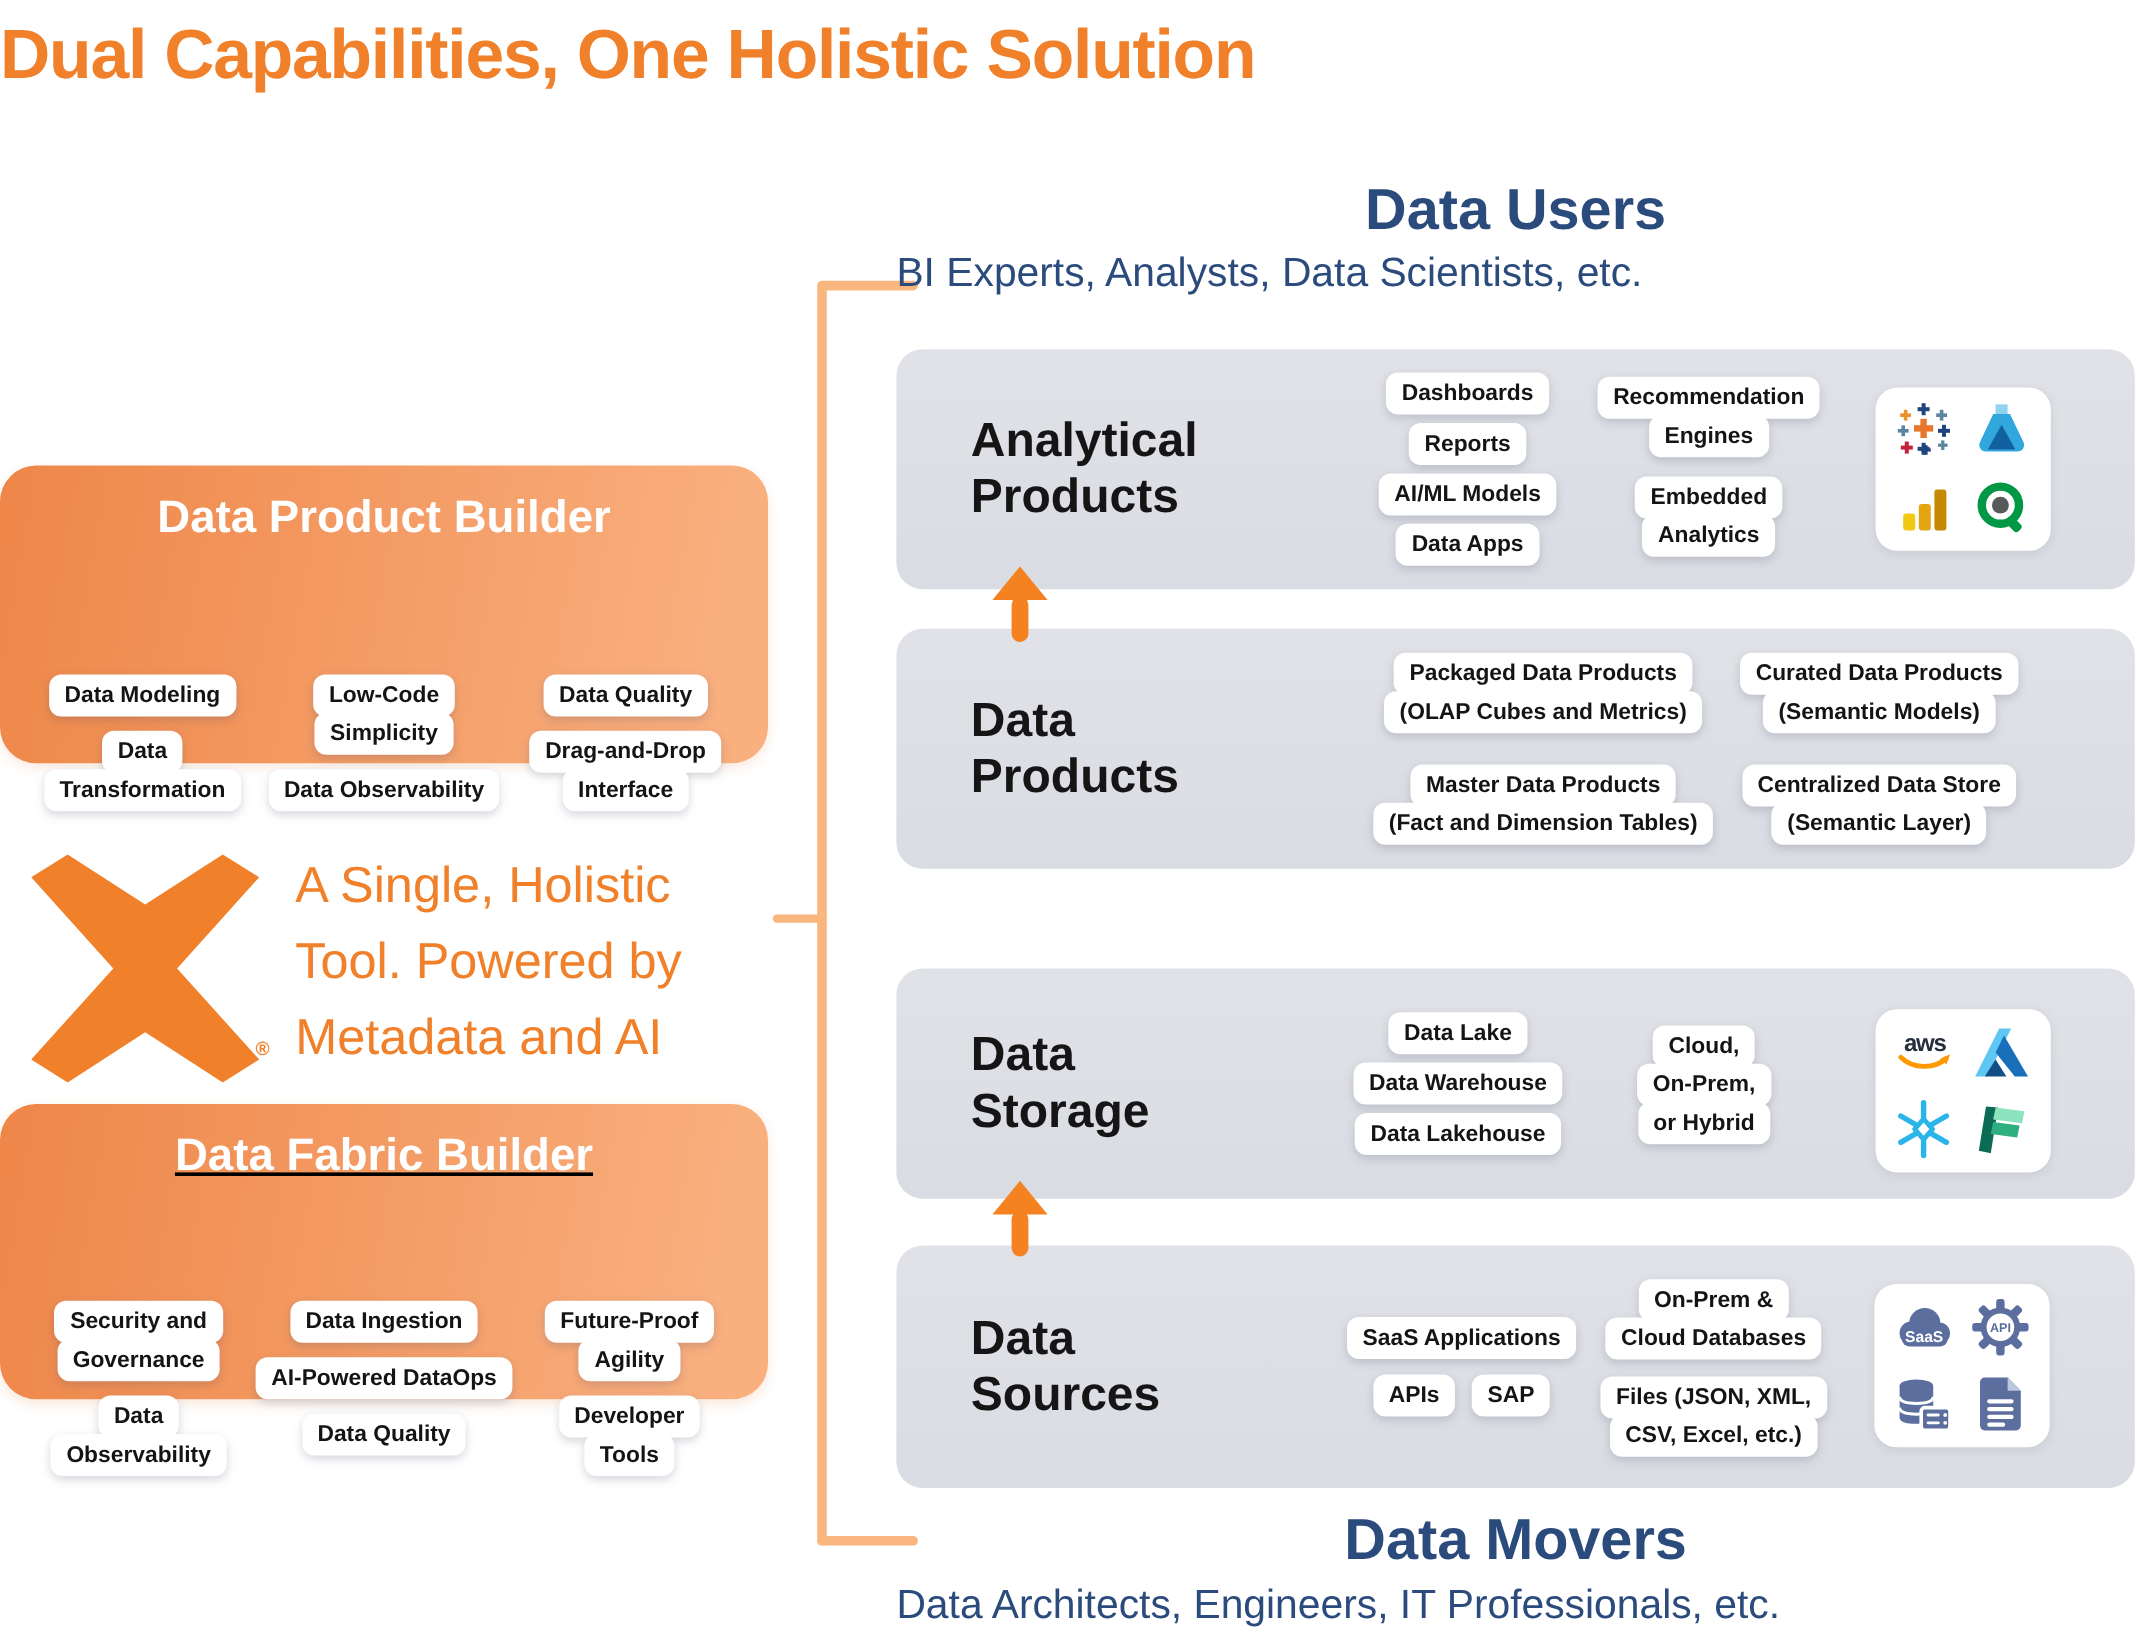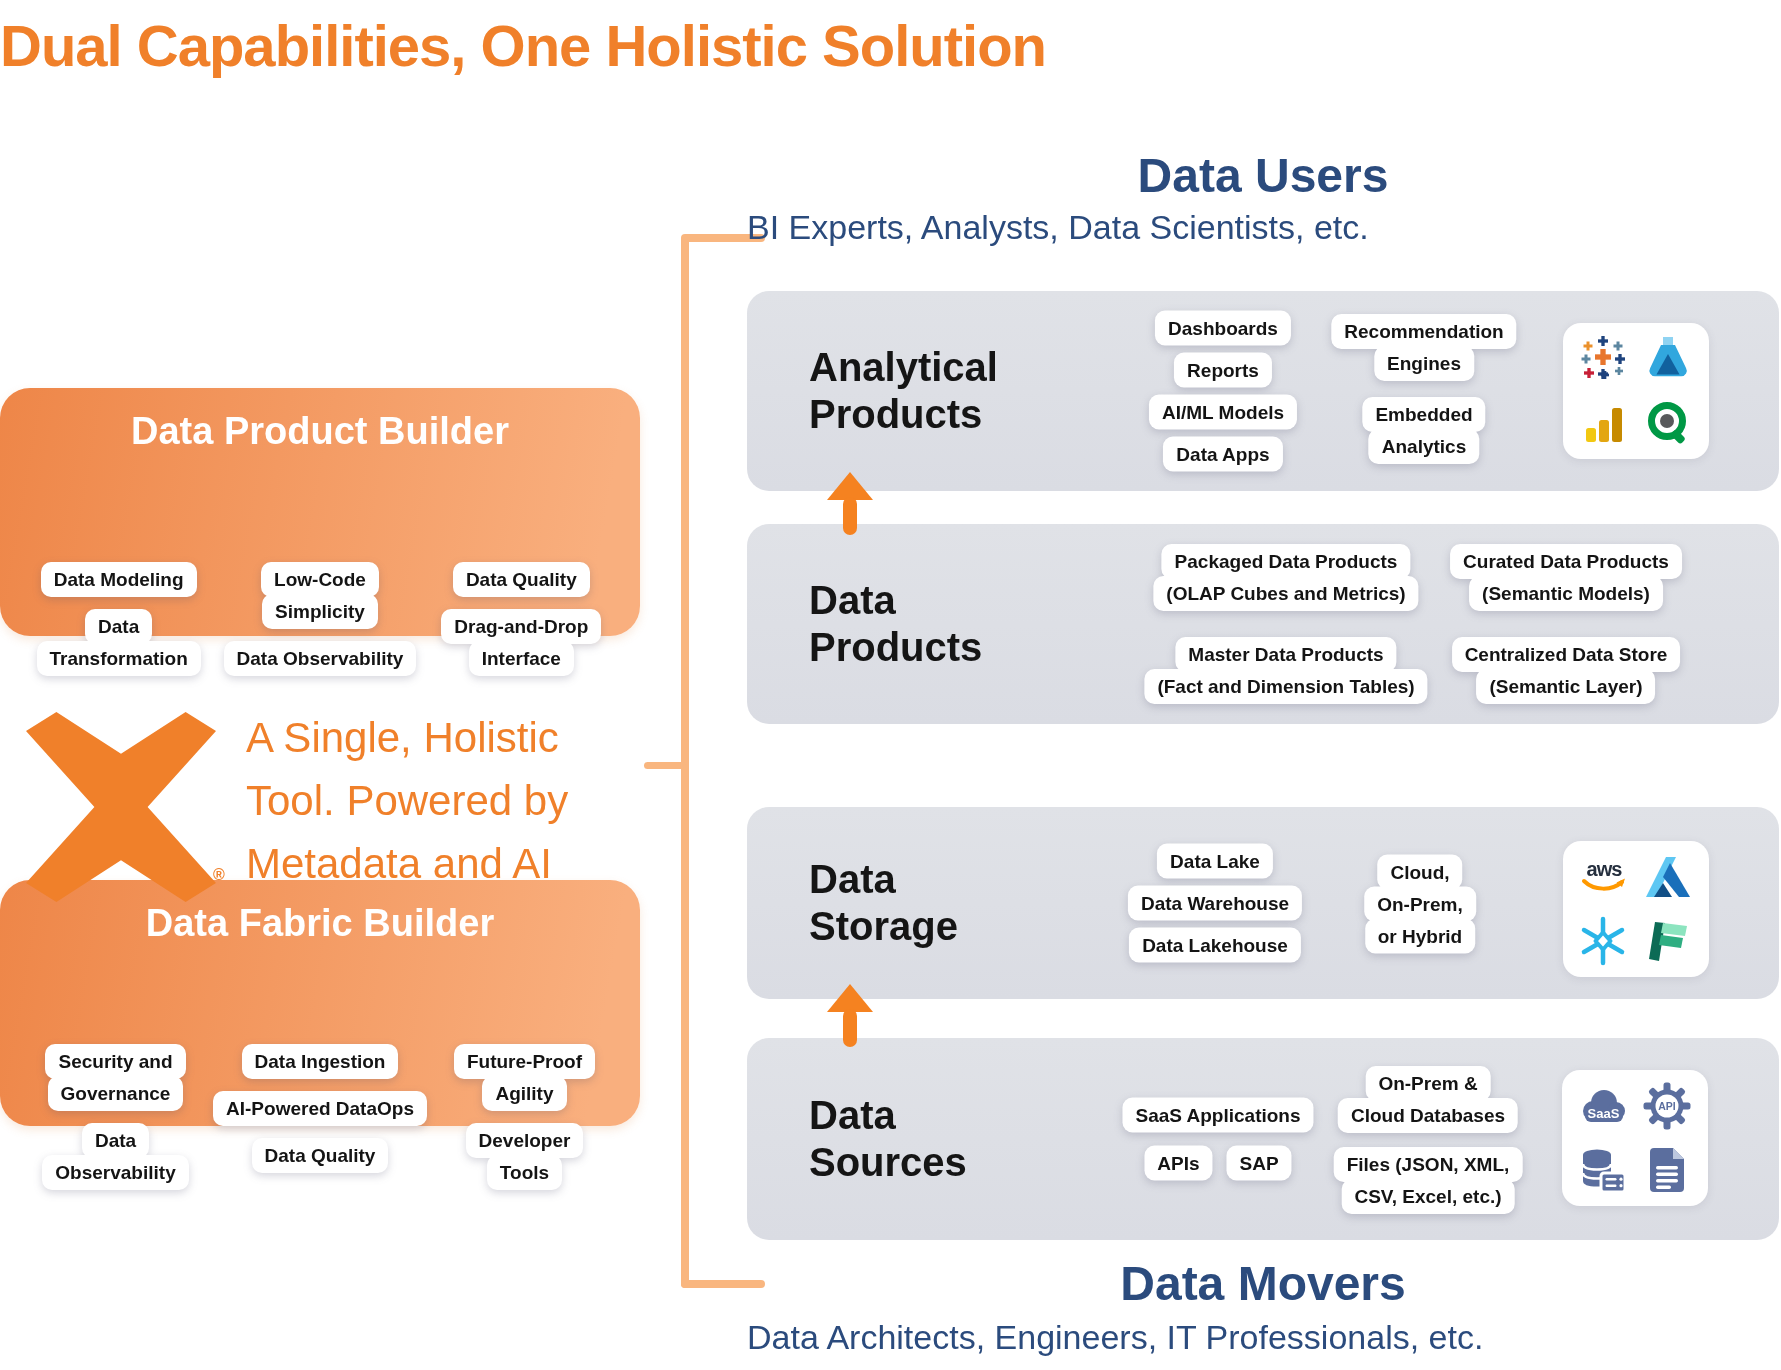--- a/index.html
+++ b/index.html
@@ -18,21 +18,21 @@
   .br-top{left:681px;top:234px;width:84px;height:8px;}
   .br-bot{left:681px;top:1280px;width:84px;height:8px;}
   .br-mid{left:644px;top:762px;width:42px;height:7px;}
   
   .builder-box{
     position:absolute;left:0;width:640px;border-radius:30px;
     background:linear-gradient(100deg,#EE8648 0%,#F9AF7E 92%);
     box-shadow:0 4px 10px rgba(220,140,70,.18);
   }
   .box-0{top:388px;height:248px;}
-  .box-1{top:880px;height:246px;}
+  .box-1{top:920px;height:246px;text-decoration:underline;}
   .box-title{
     margin-top:22px;text-align:center;font-size:38px;font-weight:bold;color:#ffffff;
   }
   .box-columns{
     position:absolute;left:18px;right:18px;top:126px;
     display:grid;grid-template-columns:1fr 1fr 1fr;justify-items:center;align-items:start;margin-top:48px;
   }
   .box-1 .box-columns{top:116px;}
   .box-col{display:flex;flex-direction:column;align-items:center;gap:12px;}
   

